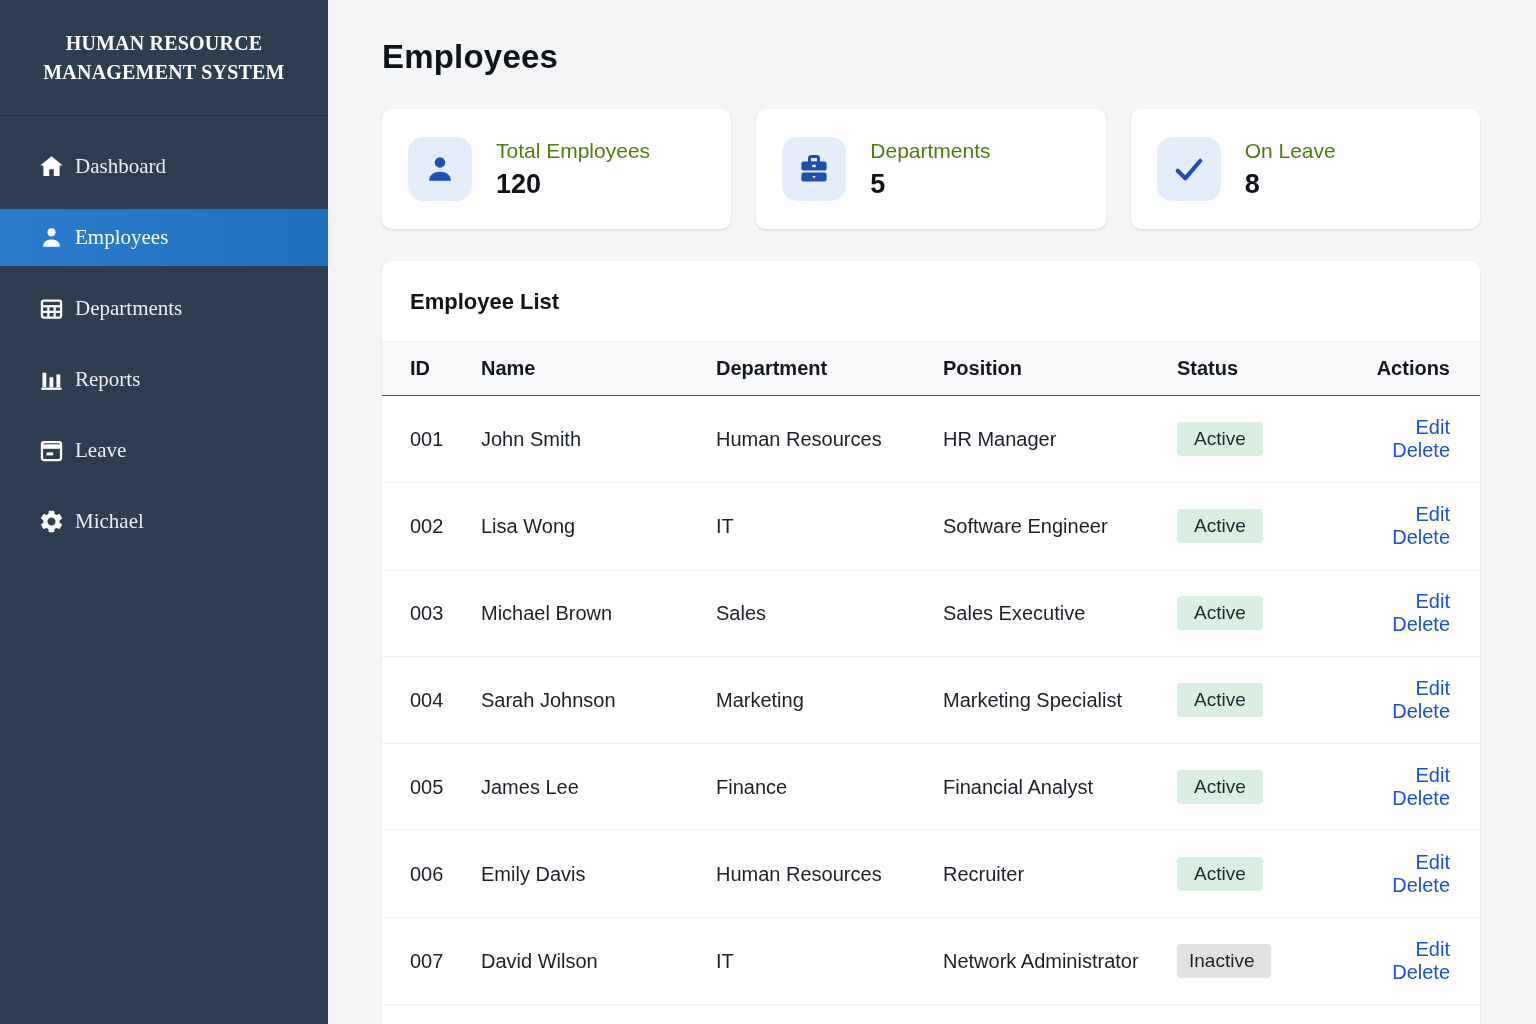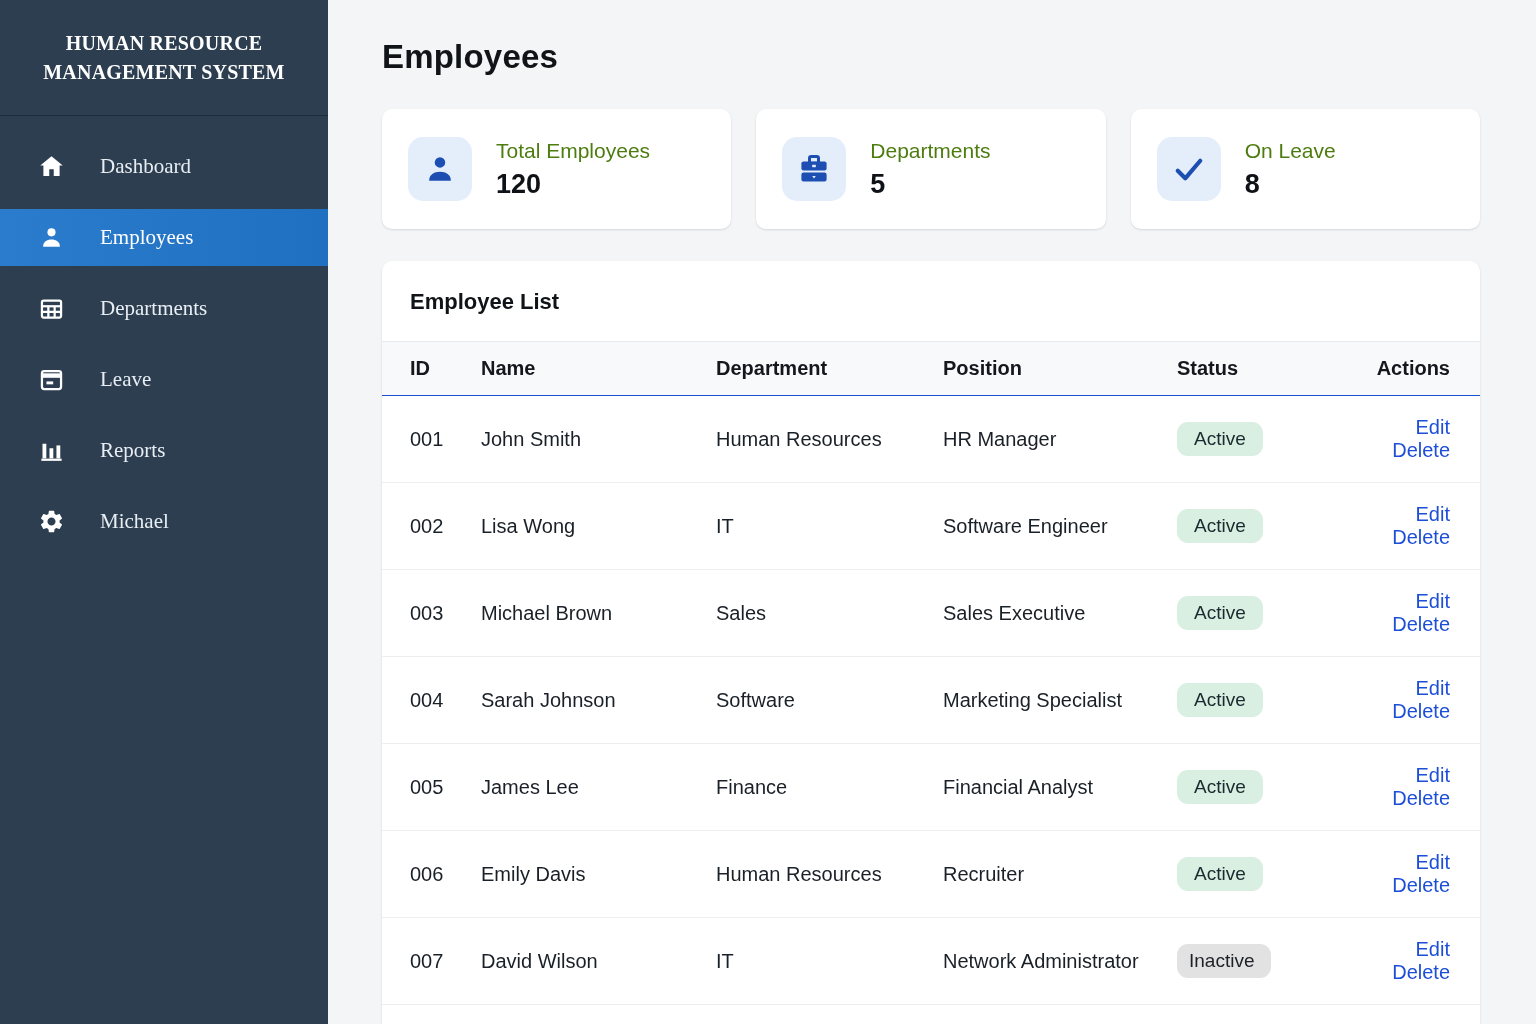--- a/index.html
+++ b/index.html
@@ -24,21 +24,21 @@
     padding:0 20px;
   }
   .app-title {
     color:#ffffff; font-size:20px; font-weight:700;
     text-align:center; line-height:1.42; letter-spacing:.2px;
   }
   .nav { padding-top:22px; }
   .nav-item {
     height:57px; margin-bottom:14px;
     display:flex; align-items:center;
-    padding-left:38px; gap:35px;
+    padding-left:38px; gap:10px;
     color:#e9eef4; font-size:21px;
     cursor:pointer;
   }
   .nav-item.active {
     background:linear-gradient(90deg,#2b7ccd,#2070c2);
     color:#ffffff;
   }
   .nav-icon { width:27px; height:27px; display:flex; align-items:center; justify-content:center; }
   .nav-icon svg { width:27px; height:27px; }
 
@@ -80,21 +80,21 @@
     text-align:left; padding:15px 0;
   }
   th:first-child, td:first-child { padding-left:28px; }
   th:last-child, td:last-child { text-align:right; padding-right:30px; }
   tbody td {
     border-bottom:1px solid #eceef0;
     font-size:20px; color:#1a2027; padding:20px 0;
   }
   .badge {
     display:inline-block; font-size:19px;
-    padding:6px 17px; border-radius:11px; color:#1b2a2e;
+    padding:6px 17px; border-radius:4px; color:#1b2a2e;
   }
   .badge-active { background:#d9efe2; }
   .badge-inactive { background:#e2e2e2; color:#1d2126;padding-left:12px; }
   .link { color:#1d4ed8; cursor:pointer; text-decoration:none; }
   .link + .link { margin-left:19px; }
 </style>
 </head>
 <body>
 
 <aside class="sidebar">
@@ -130,39 +130,39 @@
           <line x1="9.2" y1="10" x2="9.2" y2="20"></line>
           <line x1="14.8" y1="10" x2="14.8" y2="20"></line>
           <line x1="3.5" y1="15" x2="20.5" y2="15"></line>
         </svg>
       </span>
       <span>Departments</span>
     </div>
 
     <div class="nav-item">
       <span class="nav-icon">
-        <svg viewBox="0 0 24 24" fill="none" stroke="#ffffff" stroke-width="2">
-          <rect x="3.5" y="4.5" width="17" height="16" rx="2"></rect>
-          <path d="M3.5 8.5h17" stroke-width="4"></path>
-          <line x1="7.5" y1="15" x2="13.5" y2="15" stroke-width="2.6"></line>
-        </svg>
-      </span>
-      <span>Leave</span>
-    </div>
-
-    <div class="nav-item">
-      <span class="nav-icon">
         <svg viewBox="0 0 24 24" fill="#ffffff">
           <rect x="4" y="6" width="3.4" height="13"></rect>
           <rect x="10.2" y="10" width="3.4" height="9"></rect>
           <rect x="16.4" y="7.5" width="3.4" height="11.5"></rect>
           <rect x="3" y="19.2" width="18" height="2"></rect>
         </svg>
       </span>
       <span>Reports</span>
+    </div>
+
+    <div class="nav-item">
+      <span class="nav-icon">
+        <svg viewBox="0 0 24 24" fill="none" stroke="#ffffff" stroke-width="2">
+          <rect x="3.5" y="4.5" width="17" height="16" rx="2"></rect>
+          <path d="M3.5 8.5h17" stroke-width="4"></path>
+          <line x1="7.5" y1="15" x2="13.5" y2="15" stroke-width="2.6"></line>
+        </svg>
+      </span>
+      <span>Leave</span>
     </div>
 
     <div class="nav-item">
       <span class="nav-icon">
         <svg viewBox="0 0 24 24">
             <path fill="#ffffff" d="M19.14 12.94c.04-.3.06-.61.06-.94s-.02-.64-.07-.94l2.03-1.58c.18-.14.23-.41.12-.61l-1.92-3.32c-.12-.22-.37-.29-.59-.22l-2.39.96c-.5-.38-1.03-.7-1.62-.94l-.36-2.54c-.04-.24-.24-.41-.48-.41h-3.84c-.24 0-.43.17-.47.41l-.36 2.54c-.59.24-1.13.57-1.62.94l-2.39-.96c-.22-.08-.47 0-.59.22L2.74 8.87c-.12.21-.08.47.12.61l2.03 1.58c-.05.3-.09.63-.09.94s.02.64.07.94l-2.03 1.58c-.18.14-.23.41-.12.61l1.92 3.32c.12.22.37.29.59.22l2.39-.96c.5.38 1.03.7 1.62.94l.36 2.54c.05.24.24.41.48.41h3.84c.24 0 .44-.17.47-.41l.36-2.54c.59-.24 1.13-.56 1.62-.94l2.39.96c.22.08.47 0 .59-.22l1.92-3.32c.12-.22.07-.47-.12-.61l-2.01-1.58zM12 15.6c-1.98 0-3.6-1.62-3.6-3.6s1.62-3.6 3.6-3.6 3.6 1.62 3.6 3.6-1.62 3.6-3.6 3.6z"></path>
           </svg>
       </span>
       <span>Michael</span>
     </div>
@@ -272,21 +272,21 @@
     <td><span class="badge badge-active">Active</span></td>
     <td>
       <a class="link">Edit</a>
       <a class="link">Delete</a>
     </td>
   </tr>
 
   <tr>
     <td>004</td>
     <td>Sarah Johnson</td>
-    <td>Software</td>
+    <td>Marketing</td>
     <td>Marketing Specialist</td>
     <td><span class="badge badge-active">Active</span></td>
     <td>
       <a class="link">Edit</a>
       <a class="link">Delete</a>
     </td>
   </tr>
 
   <tr>
     <td>005</td>

